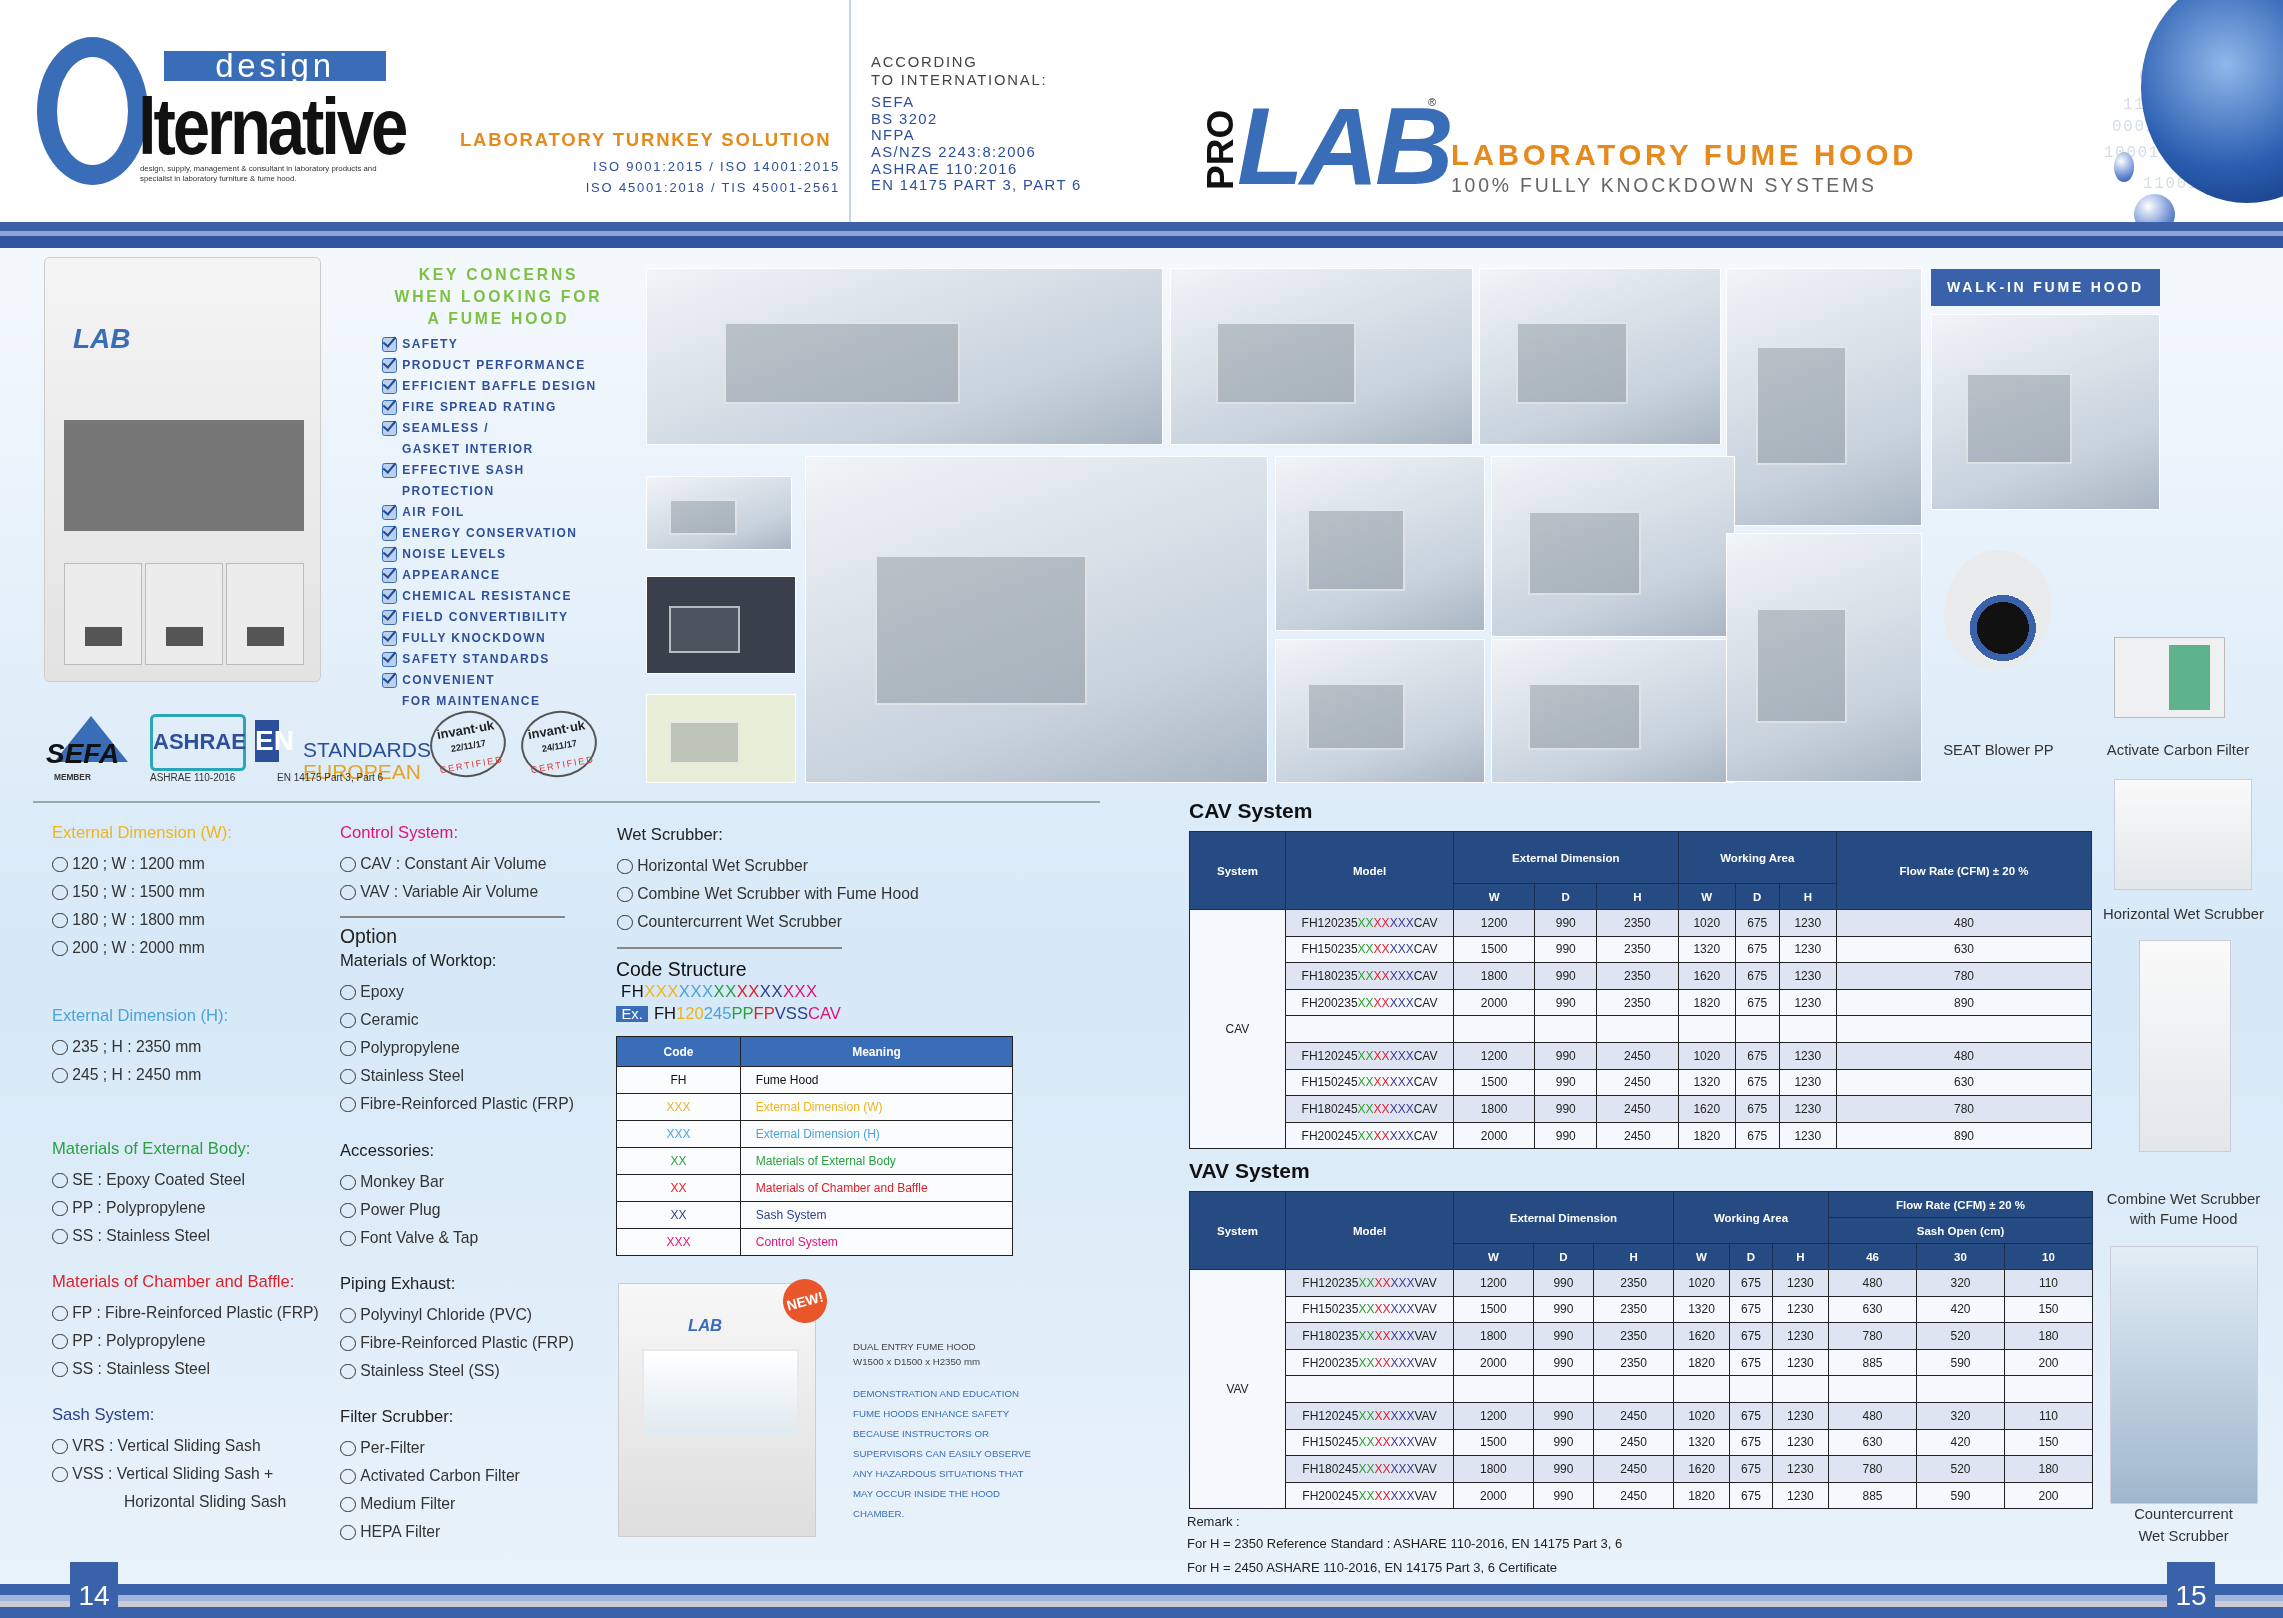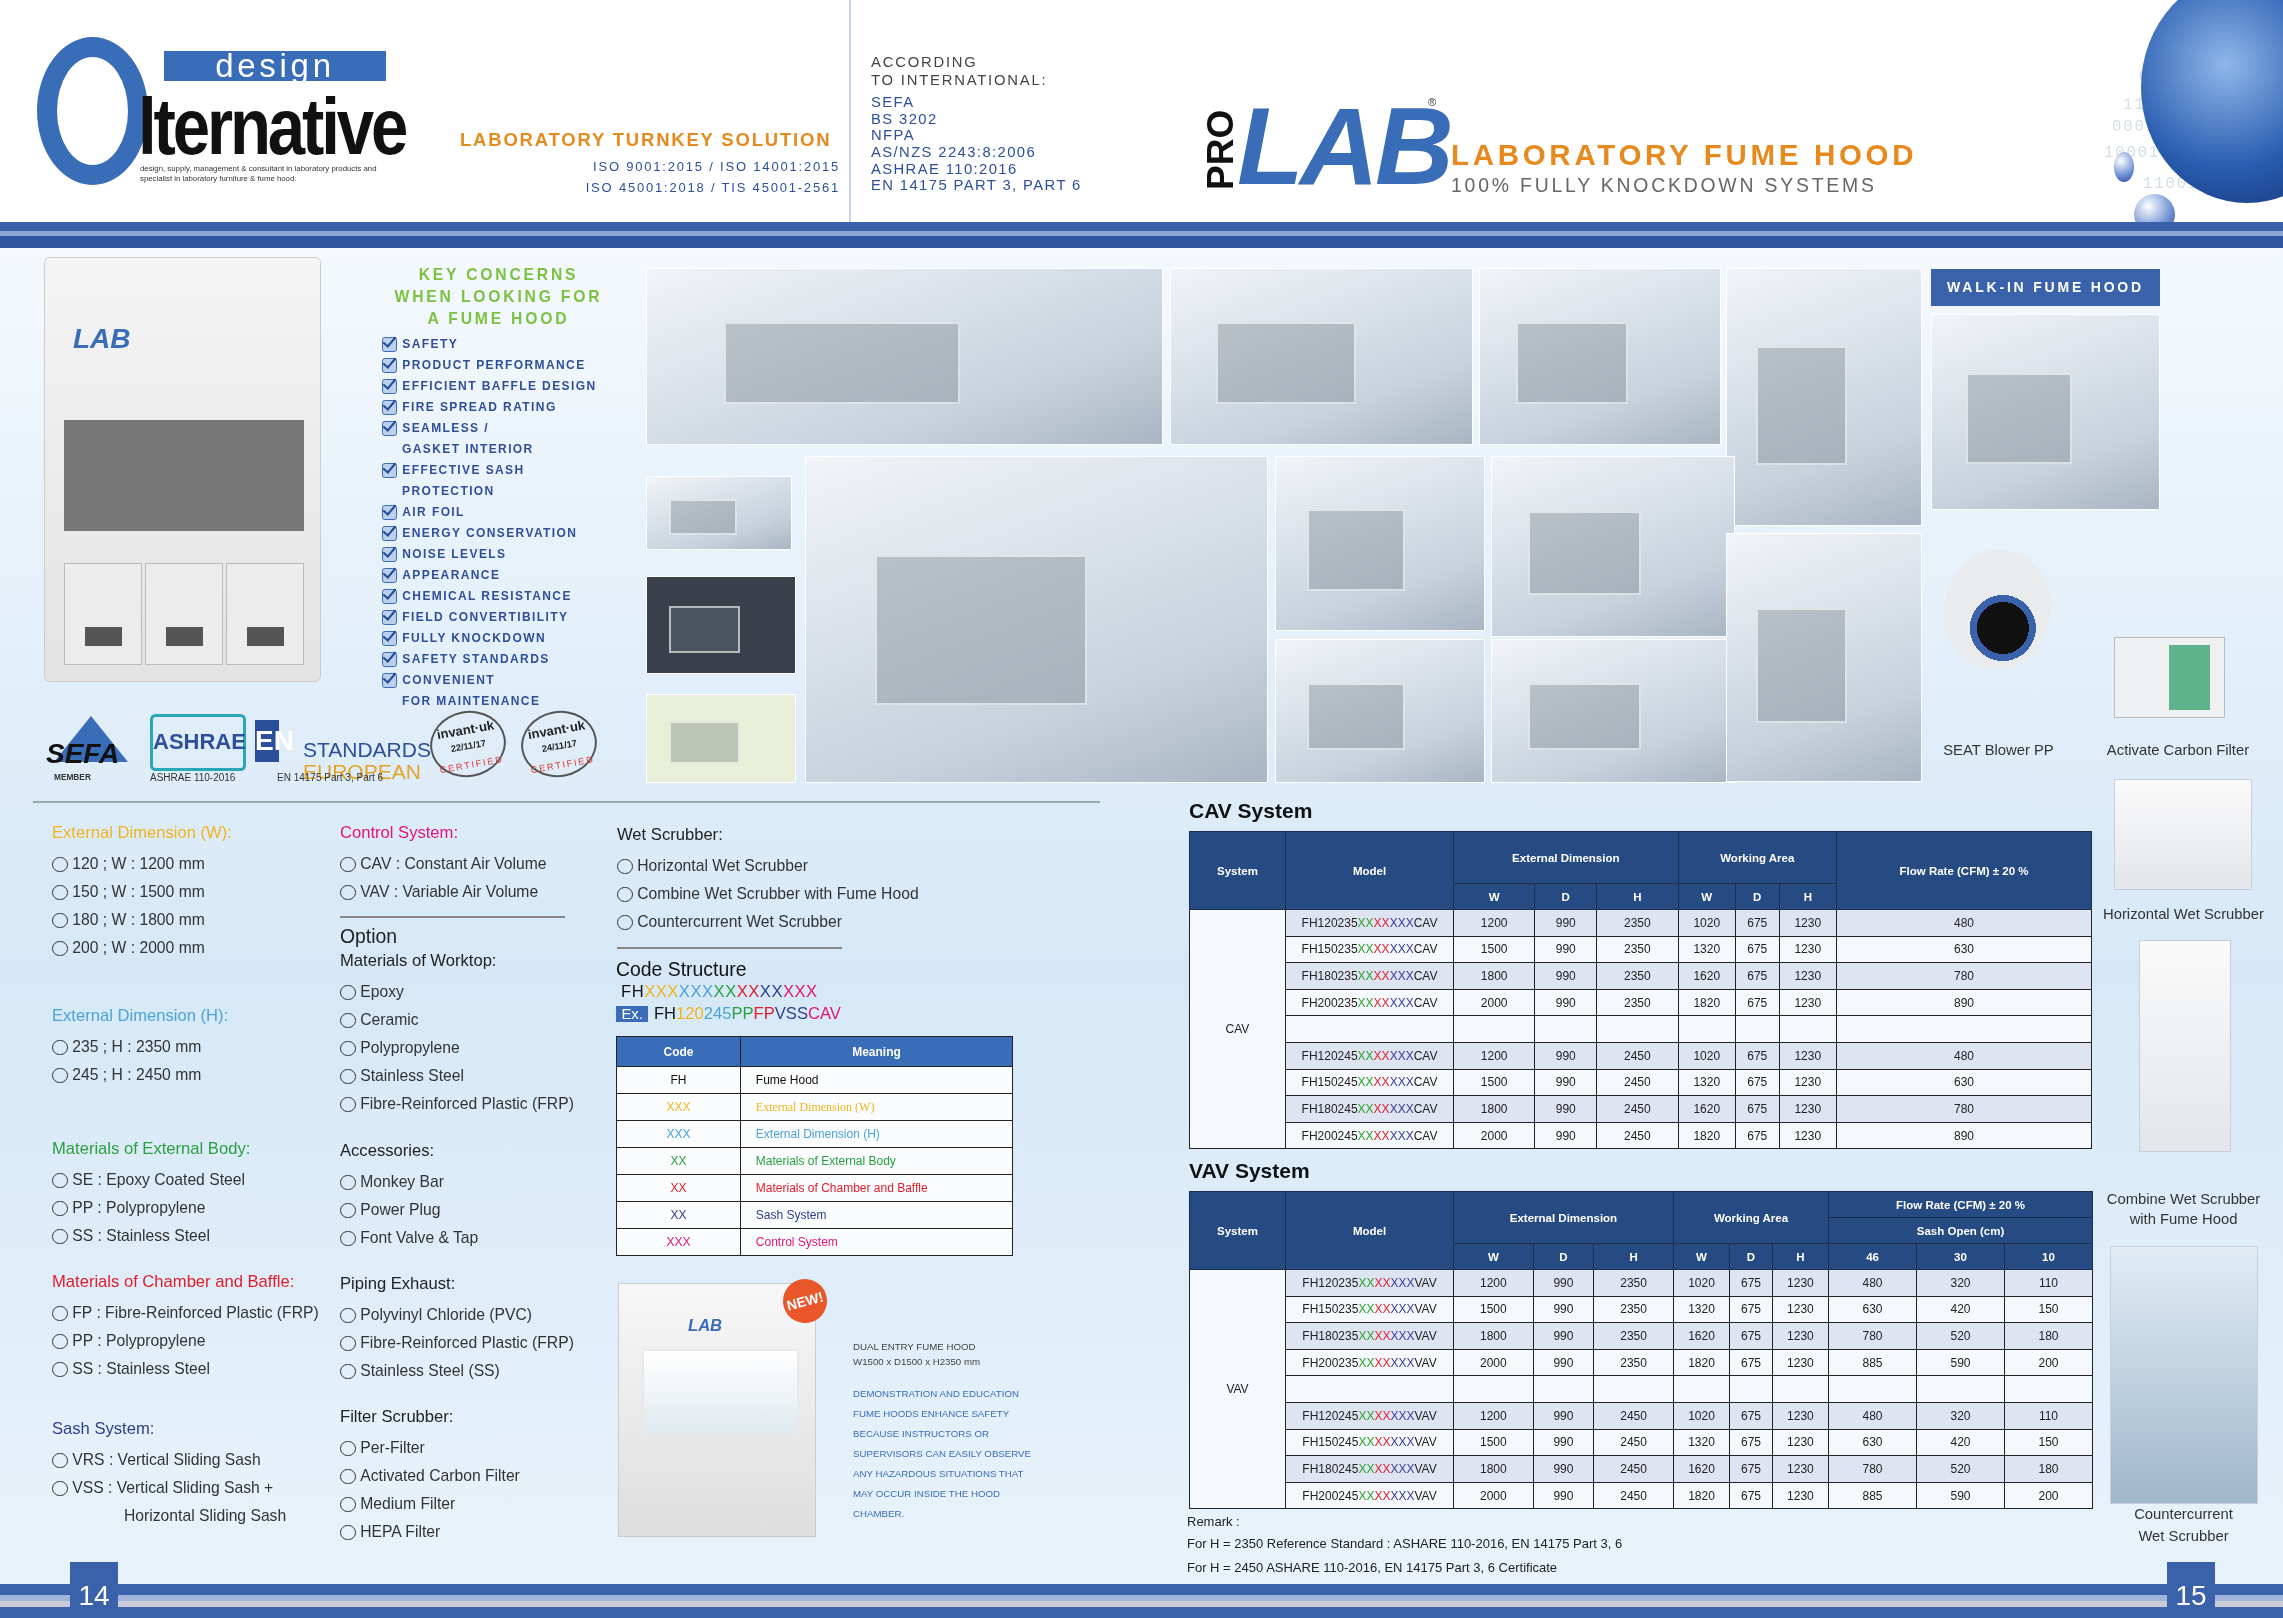--- a/index.html
+++ b/index.html
@@ -290,21 +290,21 @@
     <div class="it">
       <span class="rd"></span>
       <span>PP : Polypropylene</span>
     </div>
     <div class="it">
       <span class="rd"></span>
       <span>SS : Stainless Steel</span>
     </div>
   </div>
 <div class="opt-group" style="left:52px;top:1405px">
-    <div class="h" style="color: rgb(44, 62, 144); margin-top: 14px;">Sash System:</div>
+    <div class="h" style="color: rgb(44, 62, 144);">Sash System:</div>
     <div class="it">
       <span class="rd"></span>
       <span>VRS : Vertical Sliding Sash</span>
     </div>
     <div class="it">
       <span class="rd"></span>
       <span>VSS : Vertical Sliding Sash +</span>
     </div>
     <div class="it ind">Horizontal Sliding Sash</div>
   </div>
@@ -422,21 +422,21 @@
         <th>Meaning</th>
       </tr>
     </thead>
   <tbody id="cs-body">
       <tr>
         <td style="color: rgb(17, 17, 17);">FH</td>
         <td style="color: rgb(17, 17, 17);">Fume Hood</td>
       </tr>
       <tr>
         <td style="color: rgb(240, 180, 30);">XXX</td>
-        <td style="color: rgb(240, 180, 30); font-family: Liberation Serif, serif;">External Dimension (W)</td>
+        <td style="color: rgb(240, 180, 30);">External Dimension (W)</td>
       </tr>
       <tr>
         <td style="color: rgb(74, 163, 219);">XXX</td>
         <td style="color: rgb(74, 163, 219); margin-left: 20px;">External Dimension (H)</td>
       </tr>
       <tr>
         <td style="color: rgb(42, 160, 64);">XX</td>
         <td style="color: rgb(42, 160, 64); margin-top: 7px;">Materials of External Body</td>
       </tr>
       <tr>

